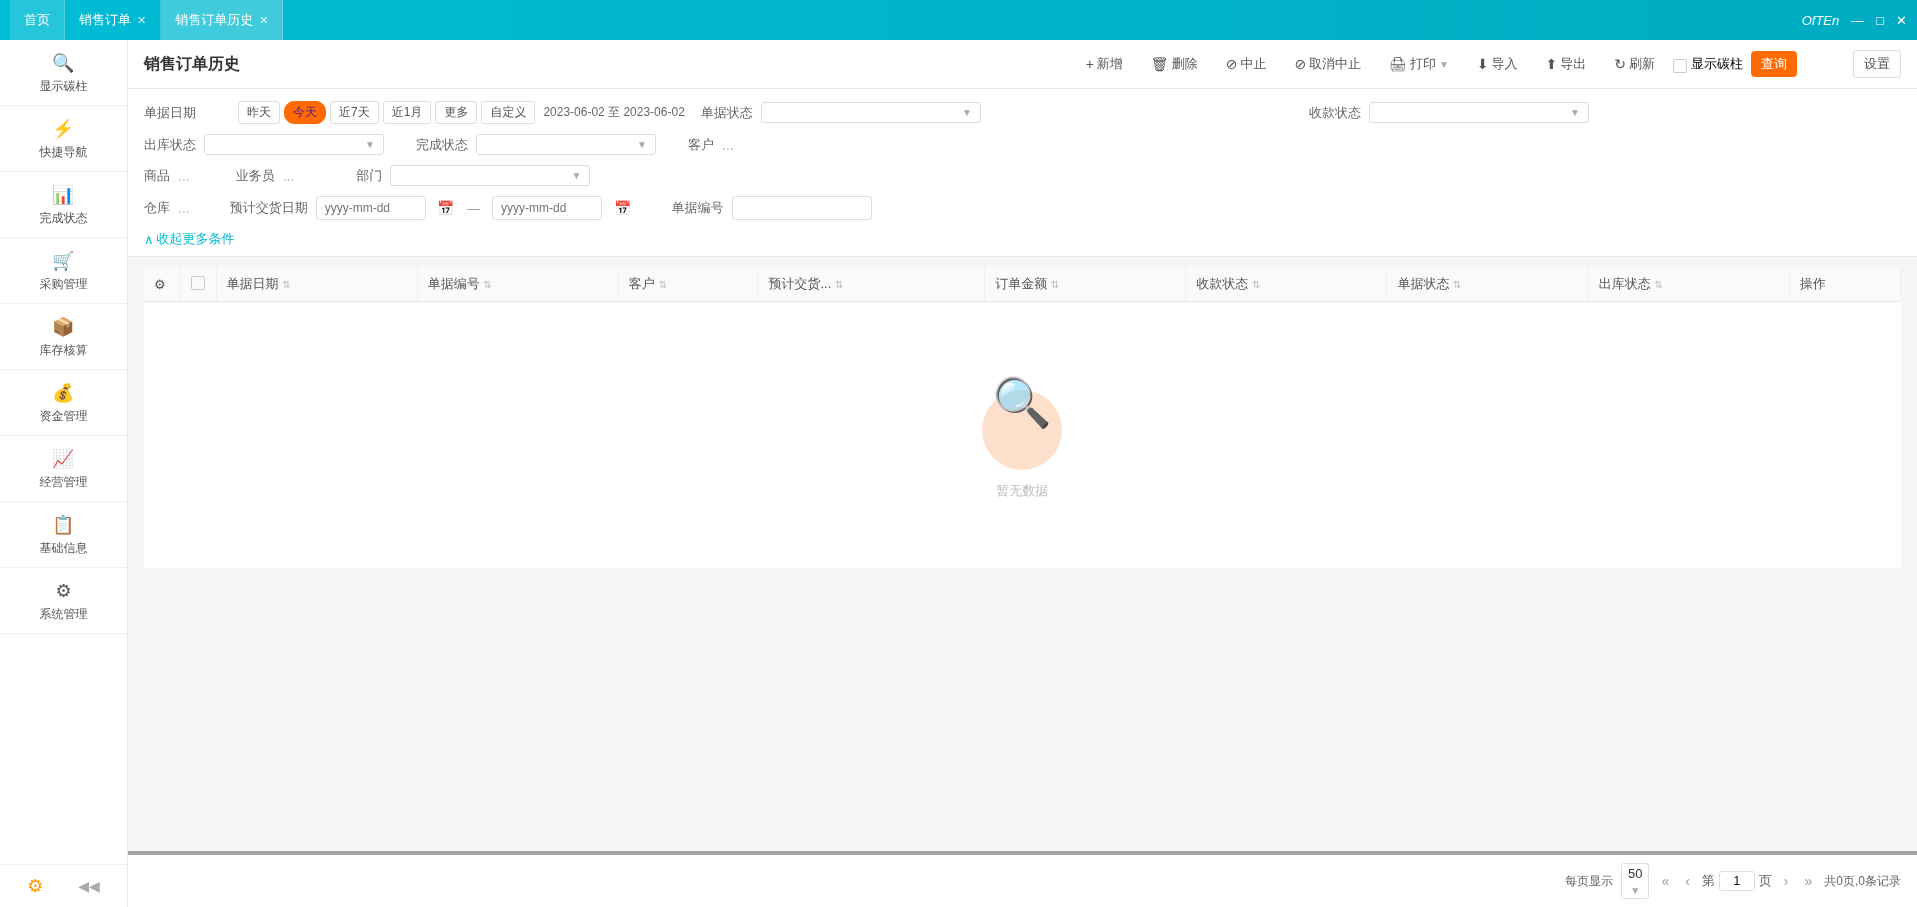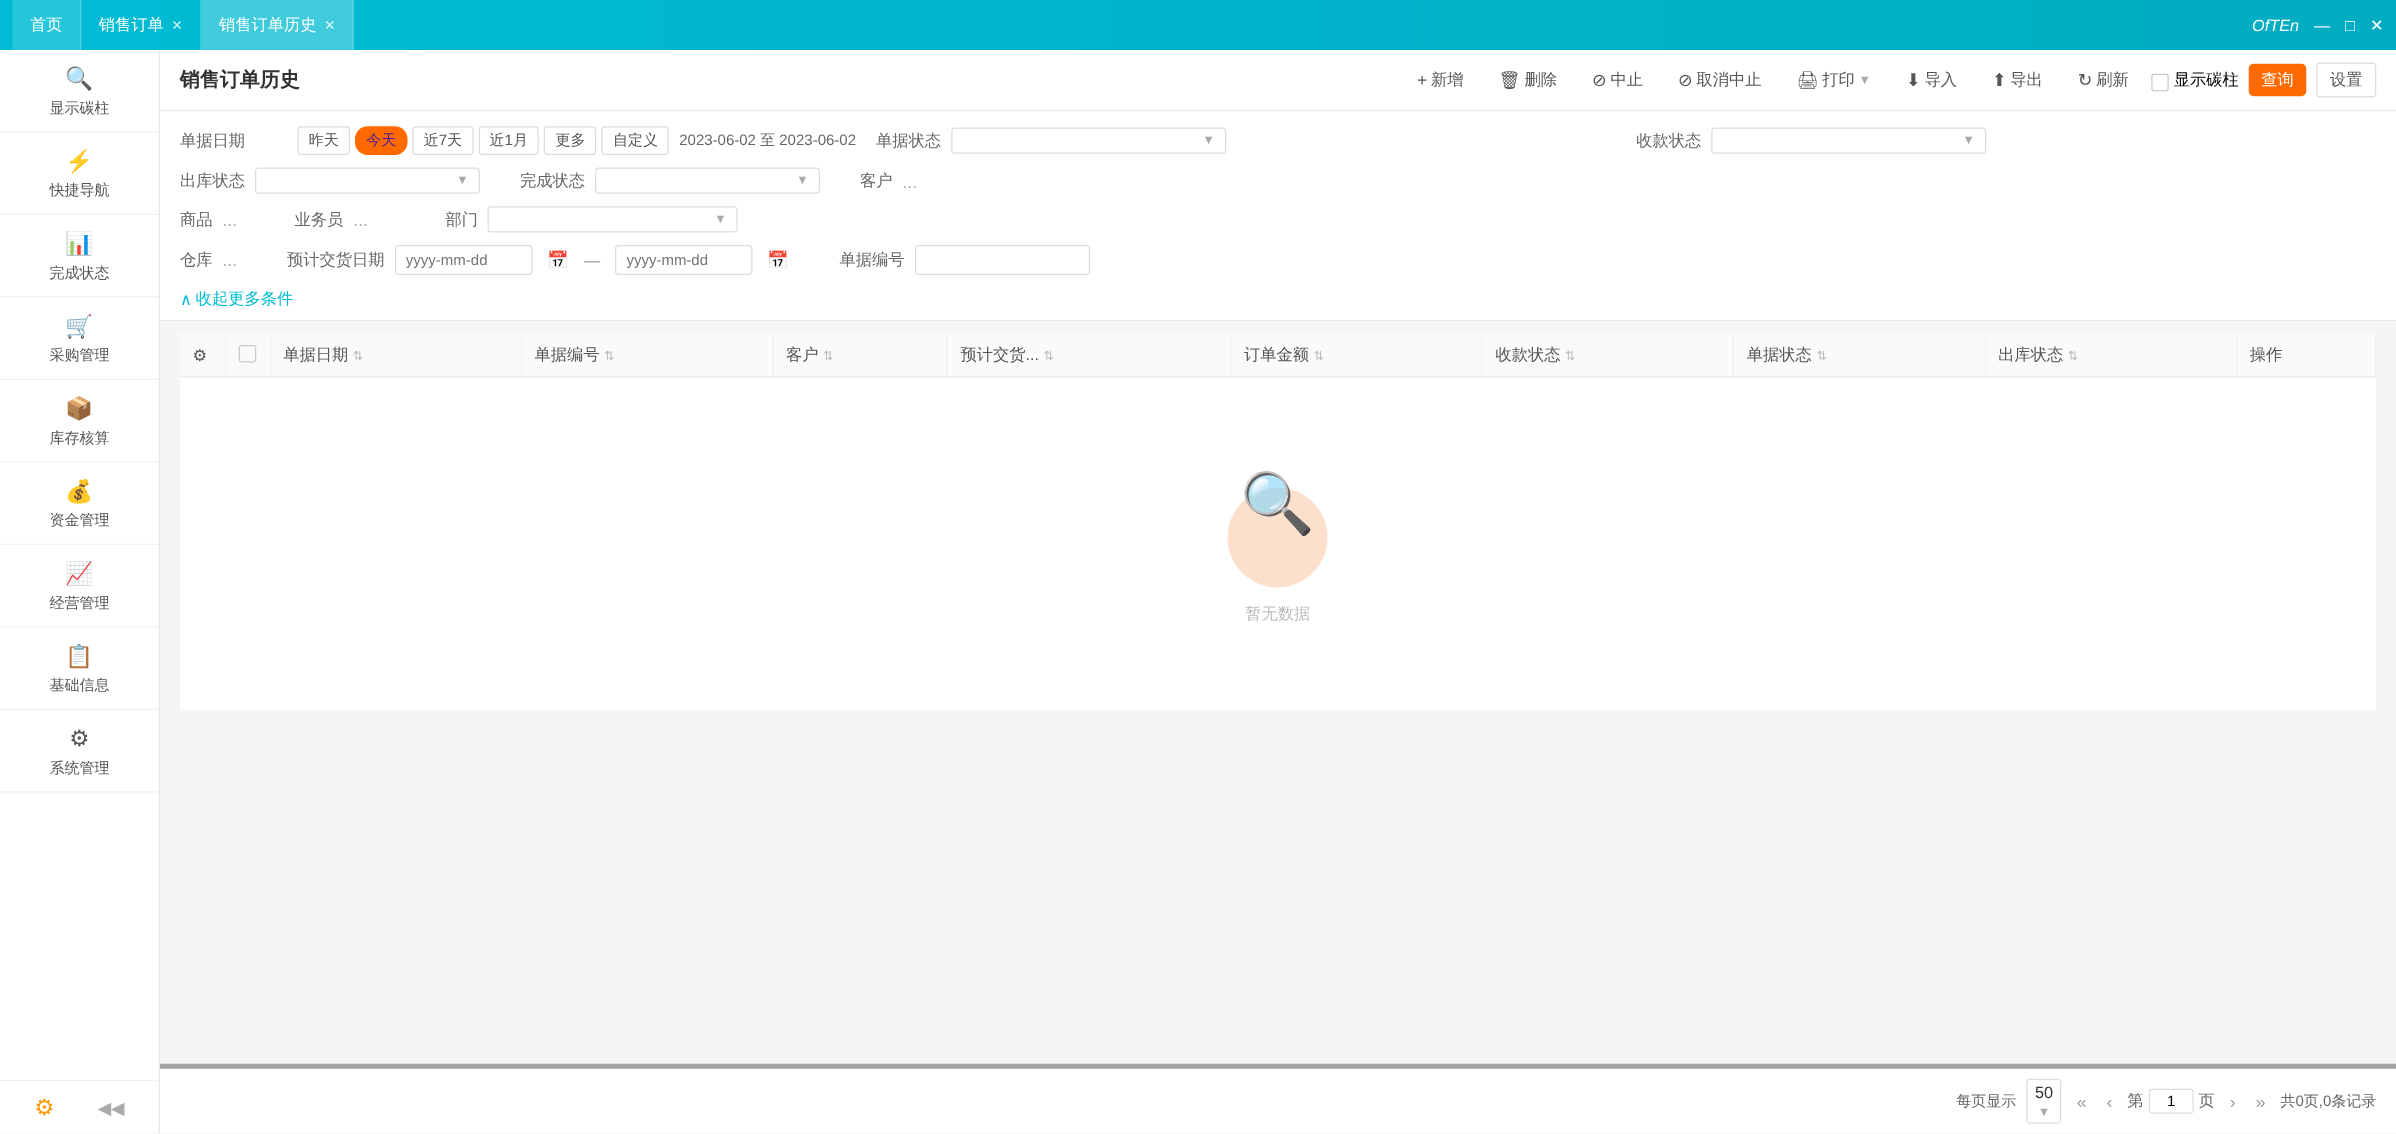--- a/index.html
+++ b/index.html
@@ -86,21 +86,21 @@
     .toolbar { display: flex; align-items: center; gap: 8px; padding-bottom: 10px; }
     .toolbar-btn {
       display: flex; align-items: center; gap: 3px;
       padding: 4px 10px; border: none; background: none;
       color: #555; cursor: pointer; font-size: 12px;
       border-radius: 3px;
       white-space: nowrap;
     }
     .toolbar-btn .btn-icon { font-size: 14px; }
     .toolbar-btn.primary { background: #ff6a00; color: #fff; border-radius: 4px; }
-    .toolbar-btn.outline { background: #fff; border: 1px solid #ddd; }
+    .toolbar-btn.outline { background: #fff; border: 1px solid #ddd; margin-left: 48px; }
     .checkbox-display { width: 14px; height: 14px; border: 1px solid #ccc; border-radius: 2px; display: inline-block; }
 
     
     .filter-area {
       background: #fff;
       padding: 12px 16px 8px;
       flex-shrink: 0;
       border-bottom: 1px solid #e8e8e8;
     }
     .filter-row { display: flex; align-items: center; gap: 16px; margin-bottom: 10px; flex-wrap: nowrap; }

